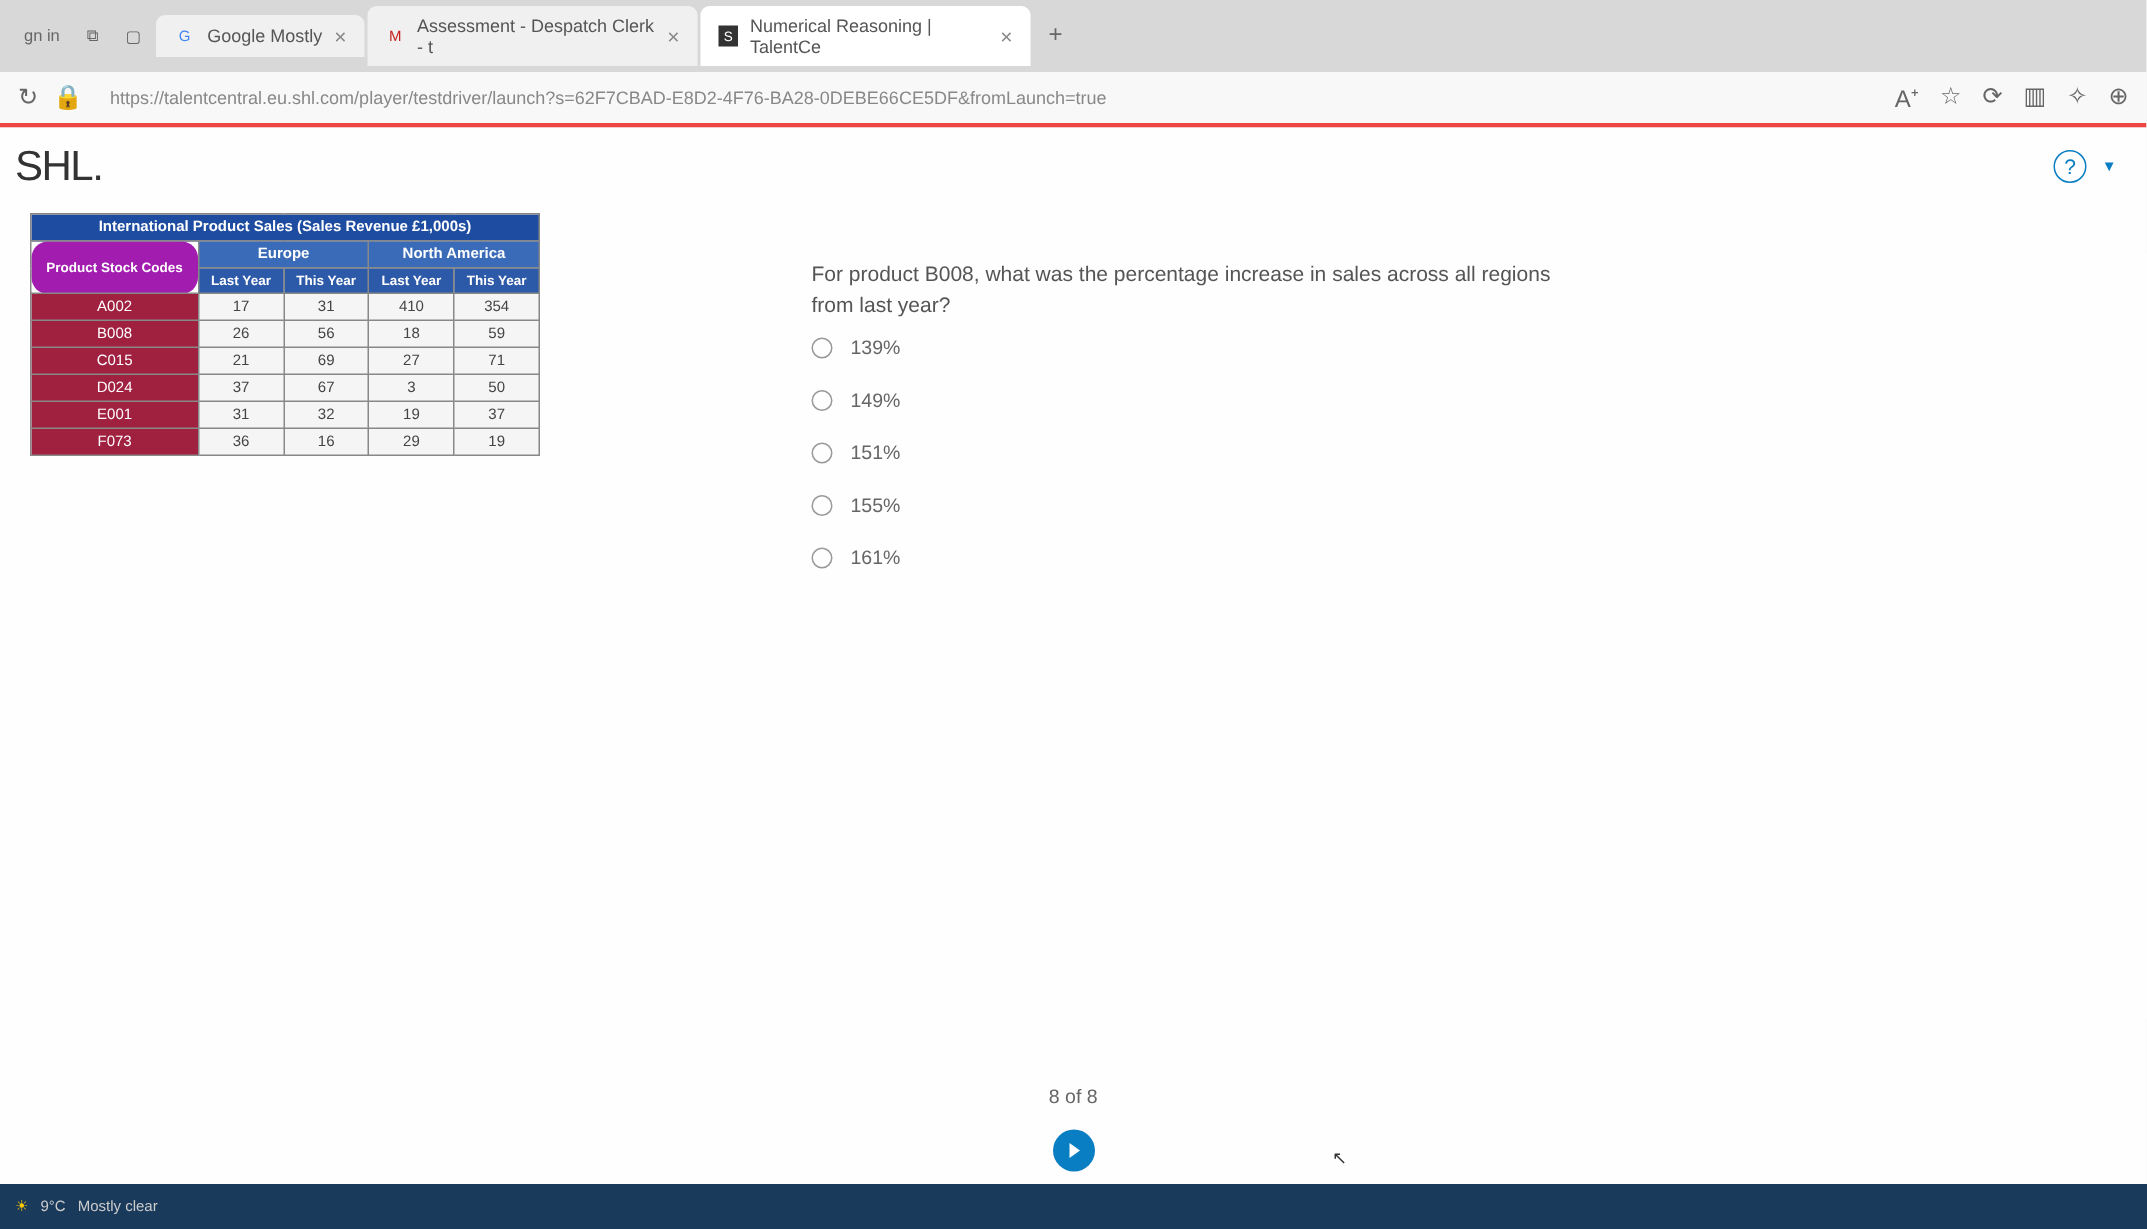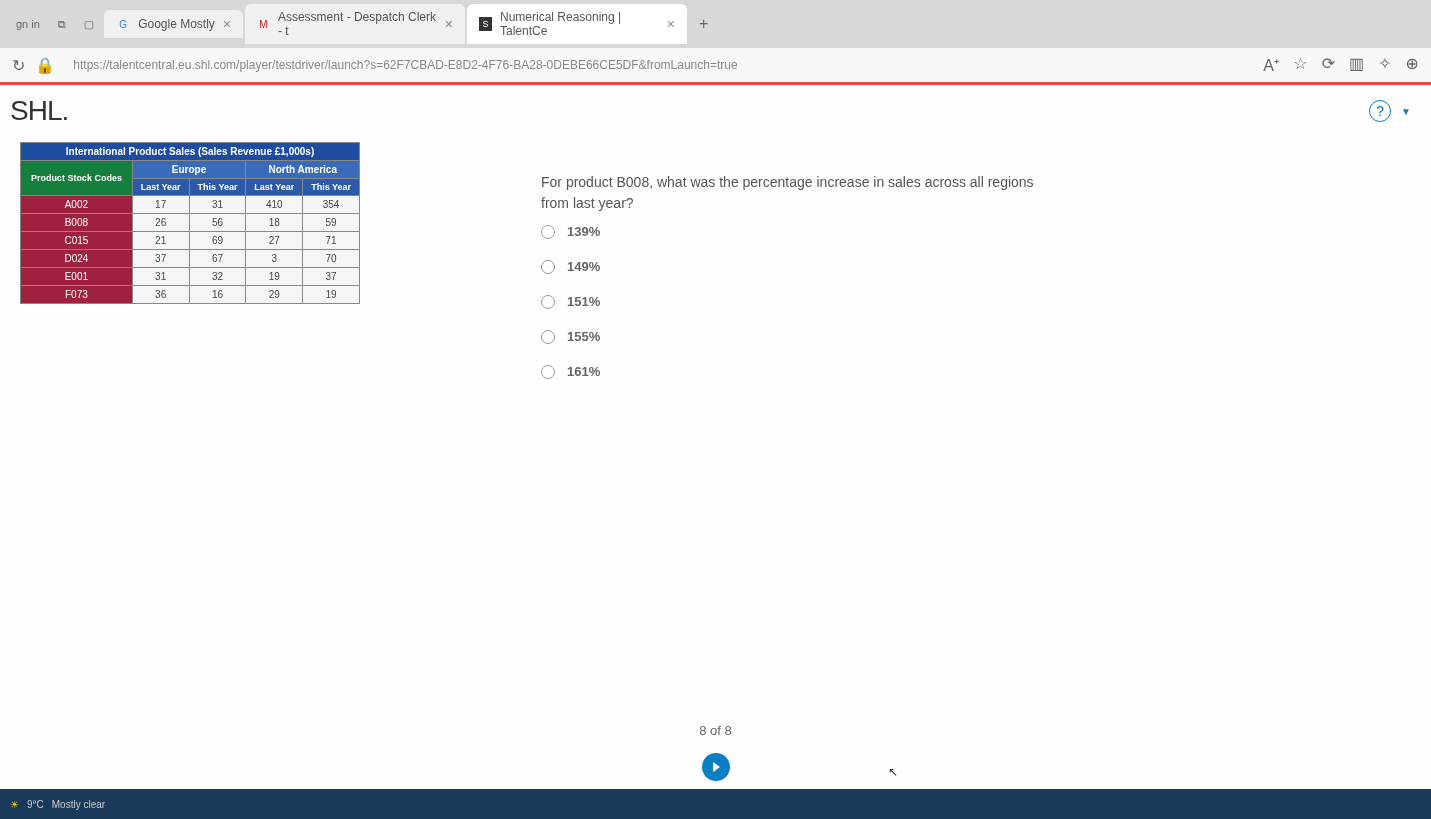--- a/index.html
+++ b/index.html
@@ -30,27 +30,27 @@
     .content { display: flex; flex: 1; padding: 10px 20px; gap: 61px; }
     .left-panel { flex: 0 0 340px; }
     .right-panel { flex: 1; padding-top: 30px; padding-left: 120px; }
     
     
     .data-table { border-collapse: collapse; font-size: 10px; width: 100%; }
     .data-table th, .data-table td { border: 1px solid #888; padding: 3px 6px; text-align: center; }
     .tbl-title { background: #1e4ca0; color: #fff; font-weight: bold; }
     .tbl-region { background: #3a6bb8; color: #fff; font-weight: bold; }
     .tbl-year { background: #2d5aa8; color: #fff; font-size: 9px; }
-    .tbl-code-hdr { background: #15803d; color: #fff; font-size: 9px; }
+    .tbl-code-hdr { background: #a21caf; color: #fff; font-size: 9px; border-radius: 11px; }
     .tbl-code { background: #a02040; color: #fff; font-size: 10px; margin-top: 44px; }
     .tbl-data { background: #f5f5f5; color: #444; }
     
     
     .question-text { font-size: 14px; color: #555; line-height: 1.5; max-width: 500px; }
-    .option { display: flex; align-items: center; gap: 12px; padding: 10px 0; font-size: 13px; color: #666; cursor: pointer; font-weight: bold; }
+    .option { display: flex; align-items: center; gap: 12px; padding: 10px 0; font-size: 13px; color: #666; cursor: pointer; }
     .radio { width: 14px; height: 14px; border: 1.5px solid #999; border-radius: 50%; }
     
     
     .footer { padding: 15px 20px; }
     .progress-label { text-align: center; font-size: 13px; color: #666; display: flex; justify-content: center; align-items: center; gap: 15px; margin-bottom: 15px; flex-direction: column; }
     .next-btn { width: 28px; height: 28px; border-radius: 50%; background: #0a7ec2; color: #fff; display: flex; align-items: center; justify-content: center; cursor: pointer; }
     .progress-track { height: 3px; background: #ddd; position: relative; margin: 0 auto; max-width: 1000px; }
     .progress-fill { height: 100%; background: #0a7ec2; width: 65%; position: relative; }
     .progress-dot { position: absolute; right: -6px; top: -4.5px; width: 12px; height: 12px; background: #0a7ec2; border-radius: 50%; }
     
@@ -148,21 +148,21 @@
               <td class="tbl-data">21</td>
               <td class="tbl-data">69</td>
               <td class="tbl-data">27</td>
               <td class="tbl-data">71</td>
             </tr>
             <tr>
               <td class="tbl-code">D024</td>
               <td class="tbl-data">37</td>
               <td class="tbl-data">67</td>
               <td class="tbl-data">3</td>
-              <td class="tbl-data">70</td>
+              <td class="tbl-data">50</td>
             </tr>
             <tr>
               <td class="tbl-code">E001</td>
               <td class="tbl-data">31</td>
               <td class="tbl-data">32</td>
               <td class="tbl-data">19</td>
               <td class="tbl-data">37</td>
             </tr>
             <tr>
               <td class="tbl-code">F073</td>

